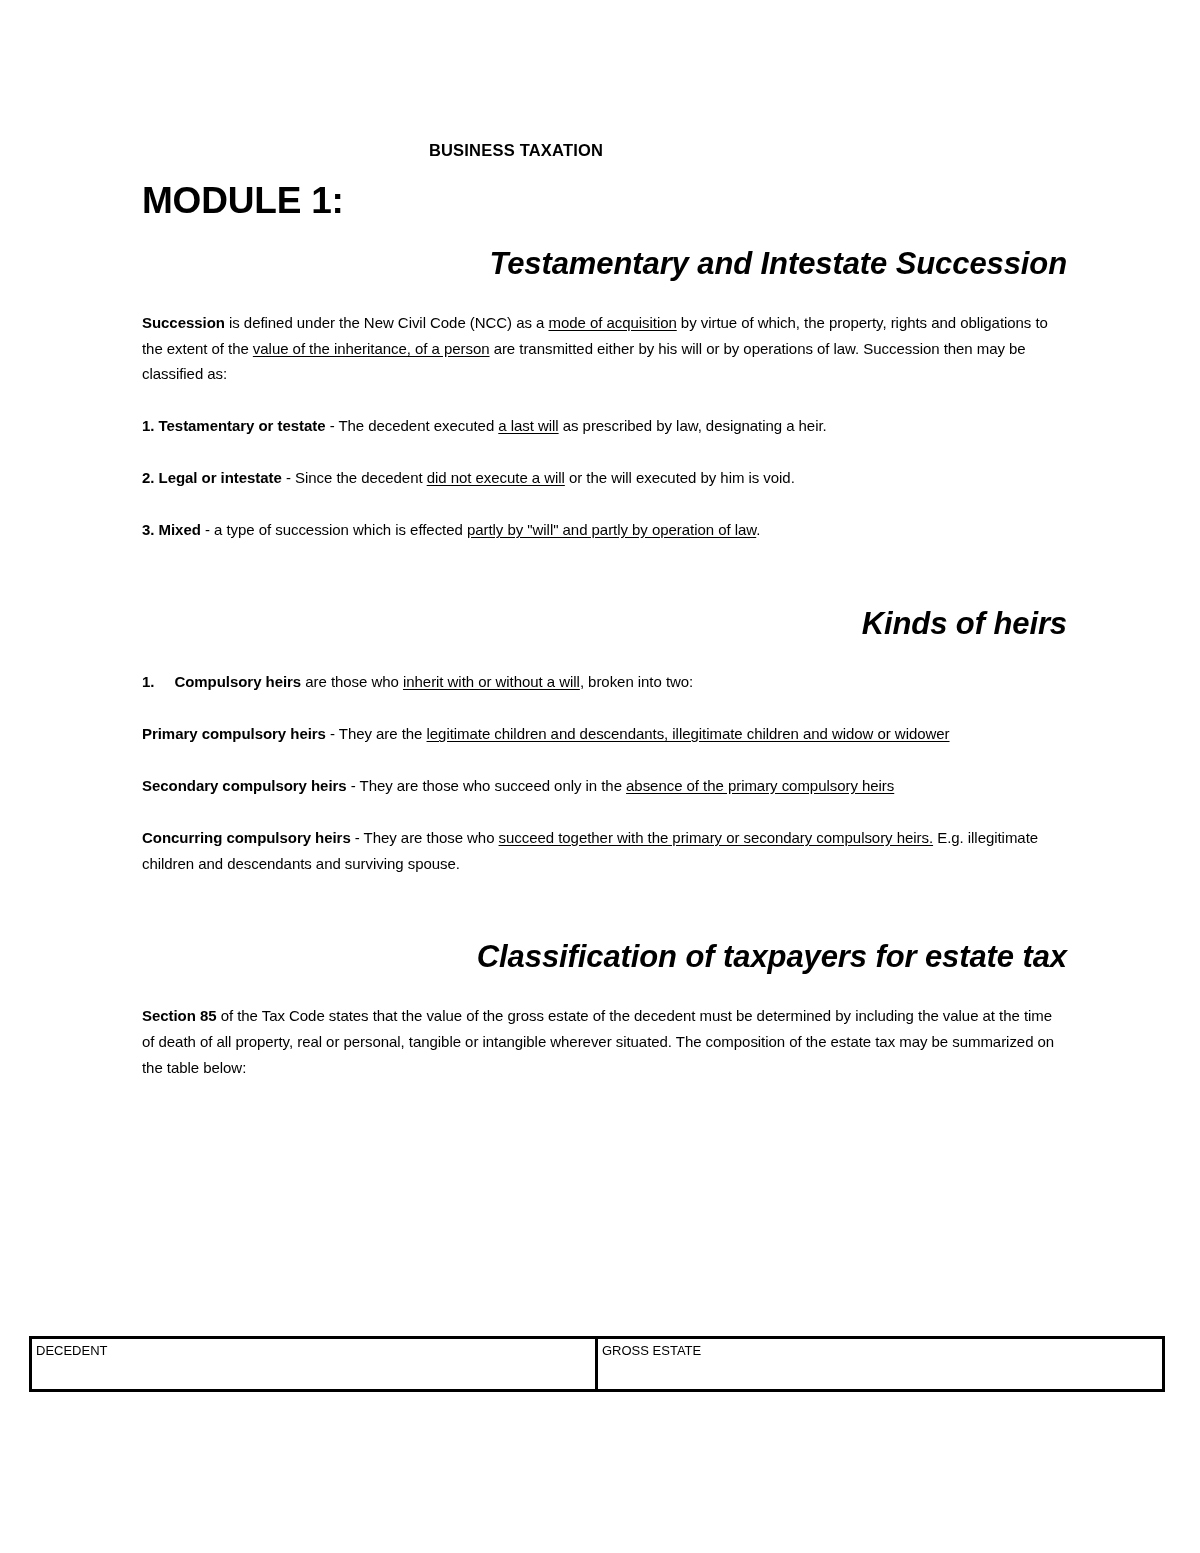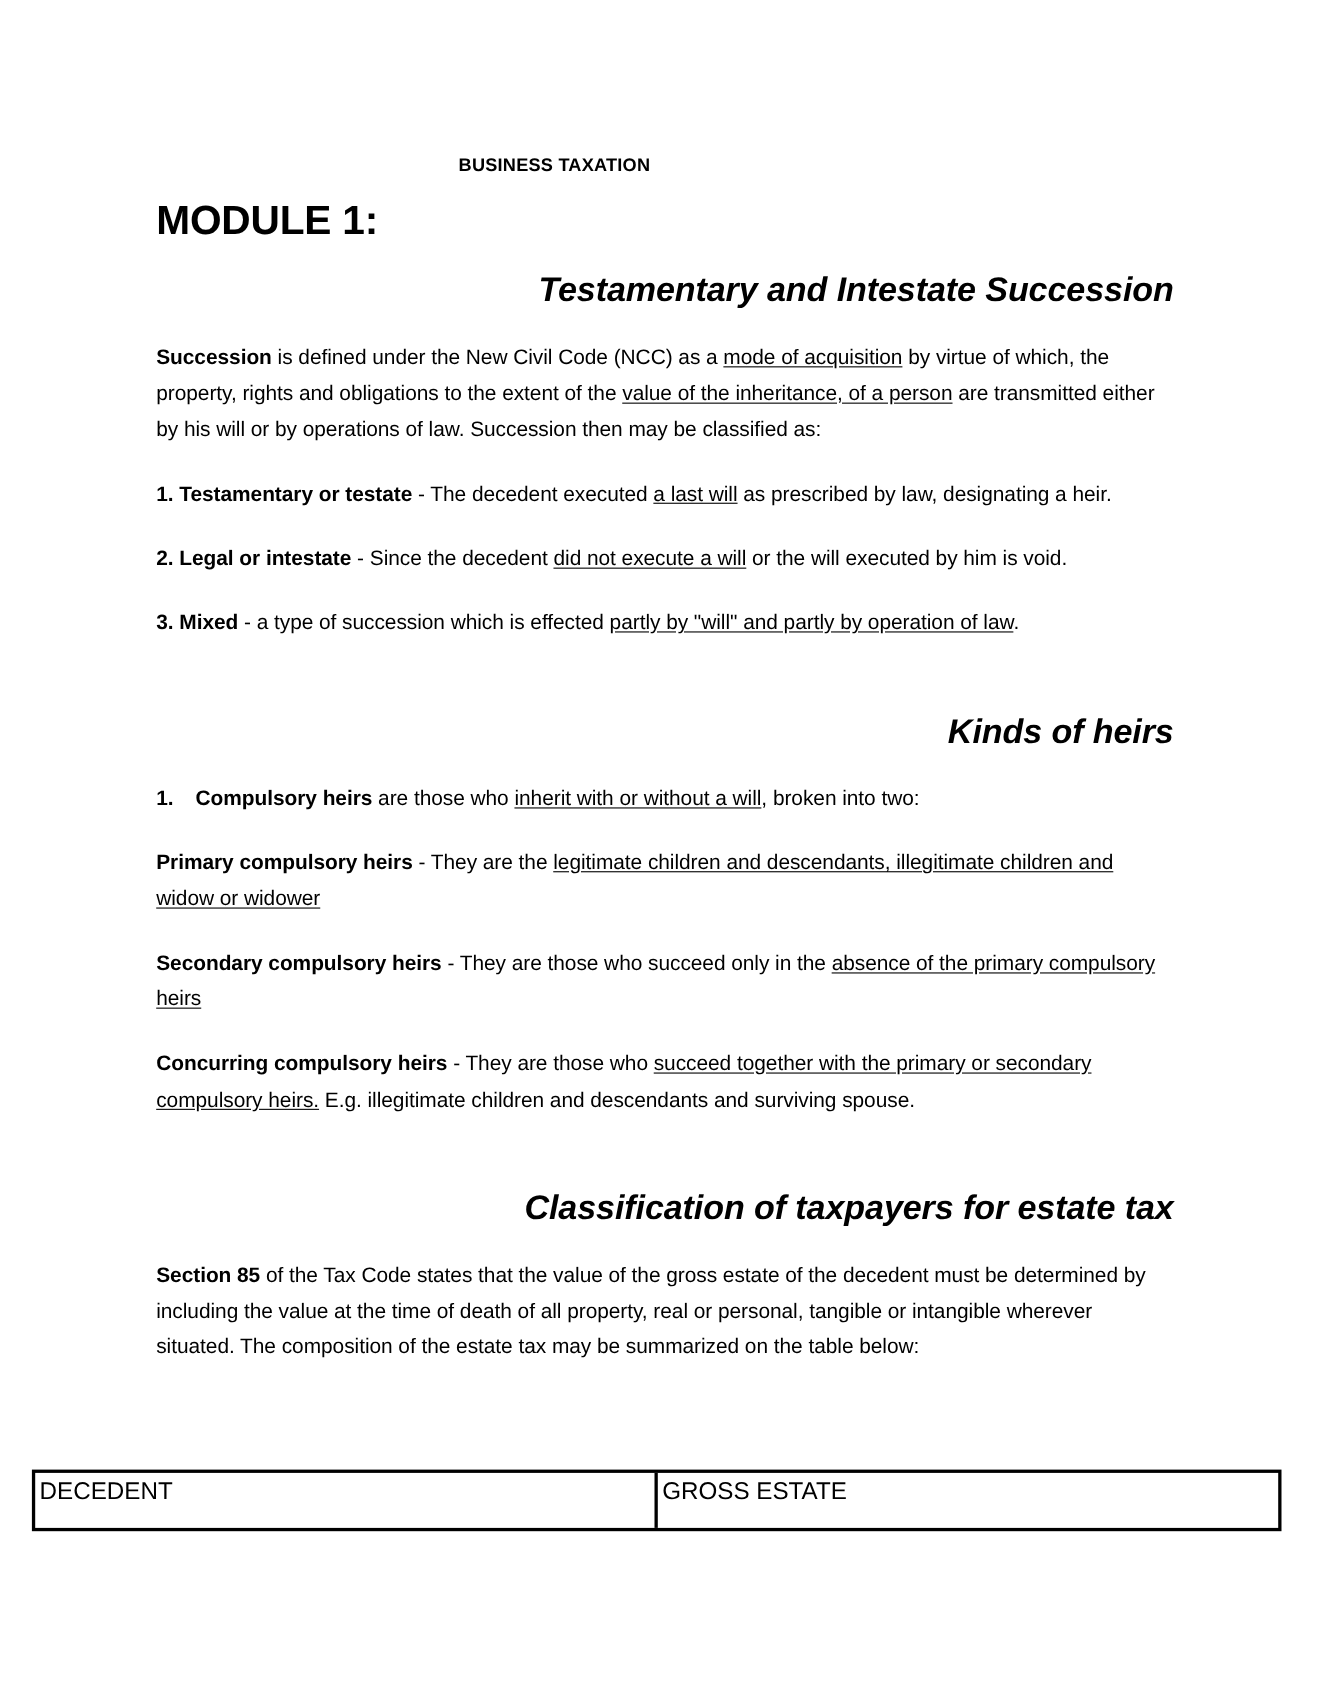--- a/index.html
+++ b/index.html
@@ -26,20 +26,21 @@
   .doc-header {
     position: absolute;
     left: 0;
     top: 141px;
     width: 1008px;
     text-align: center;
     font-size: 16.5px;
     font-weight: bold;
     letter-spacing: 0.2px;
     font-stretch: condensed;
+    padding-left: 12px;
   }
   
   .col {
     position: absolute;
     left: 142px;
     top: 178px;
     width: 925px;
   }
   h1.module {
     margin: 0 0 0 0;
@@ -56,21 +57,21 @@
     font-weight: bold;
     font-style: italic;
     line-height: 1.25;
     letter-spacing: -0.1px;
     font-stretch: condensed;
     text-align: right;
   }
   h2.sect.spaced-top { margin-top: 62px; }
   p.body {
     margin: 18px 0 0 0;
-    font-size: 19px;
+    font-size: 15px;
     line-height: 1.72;
     letter-spacing: -0.05px;
     text-align: left;
     font-stretch: condensed;
   }
   p.body.gap { margin-top: 26px; }
   b { font-weight: bold; }
   u { text-decoration: underline; text-underline-offset: 2px; }
   .num { font-weight: bold; }
   .tabgap { display: inline-block; width: 20px; }
@@ -81,21 +82,21 @@
     top: 1336px;
     width: 1136px;
     height: 56px;
     border: 3px solid #000;
     box-sizing: border-box;
     display: flex;
   }
   .tbl .cell {
     box-sizing: border-box;
     padding: 4px 0 0 4px;
-    font-size: 22px;
+    font-size: 13px;
     font-stretch: condensed;
     line-height: 1.2;
     overflow: hidden;
   }
   .tbl .cell.c1 {
     width: 566px;
     border-right: 3px solid #000;
   }
   .tbl .cell.c2 {
     flex: 1 1 auto;

